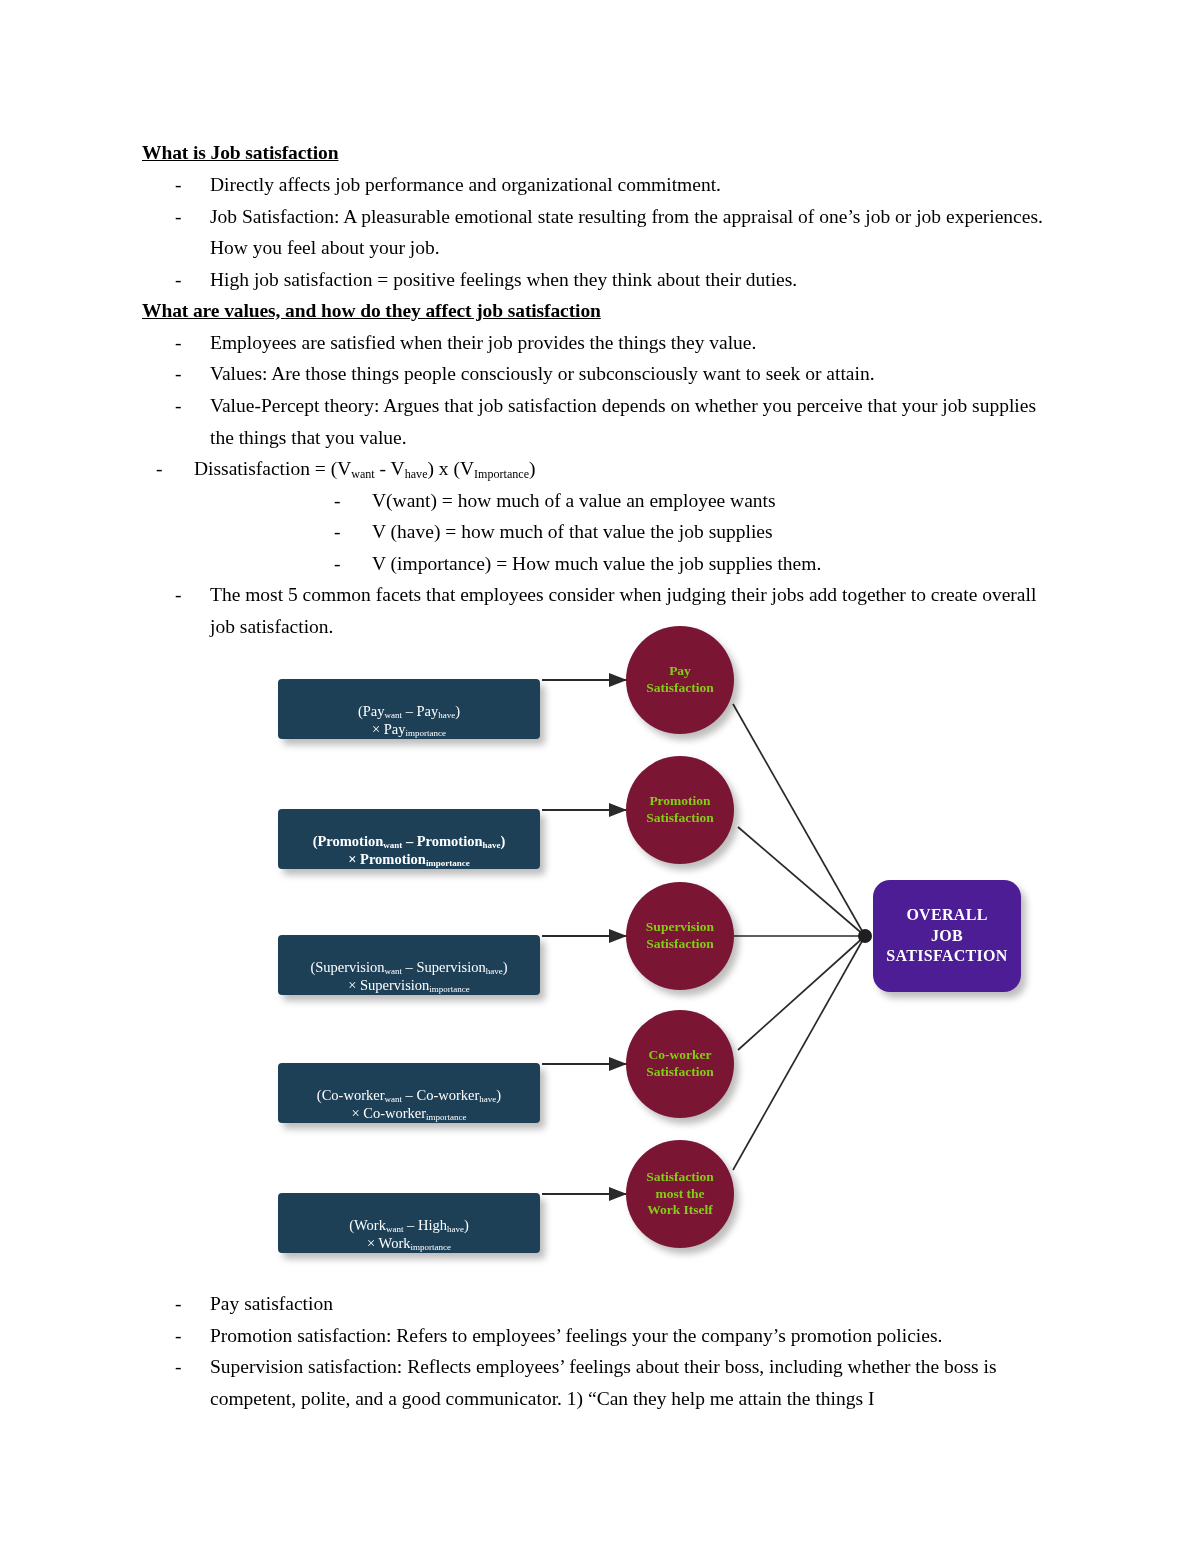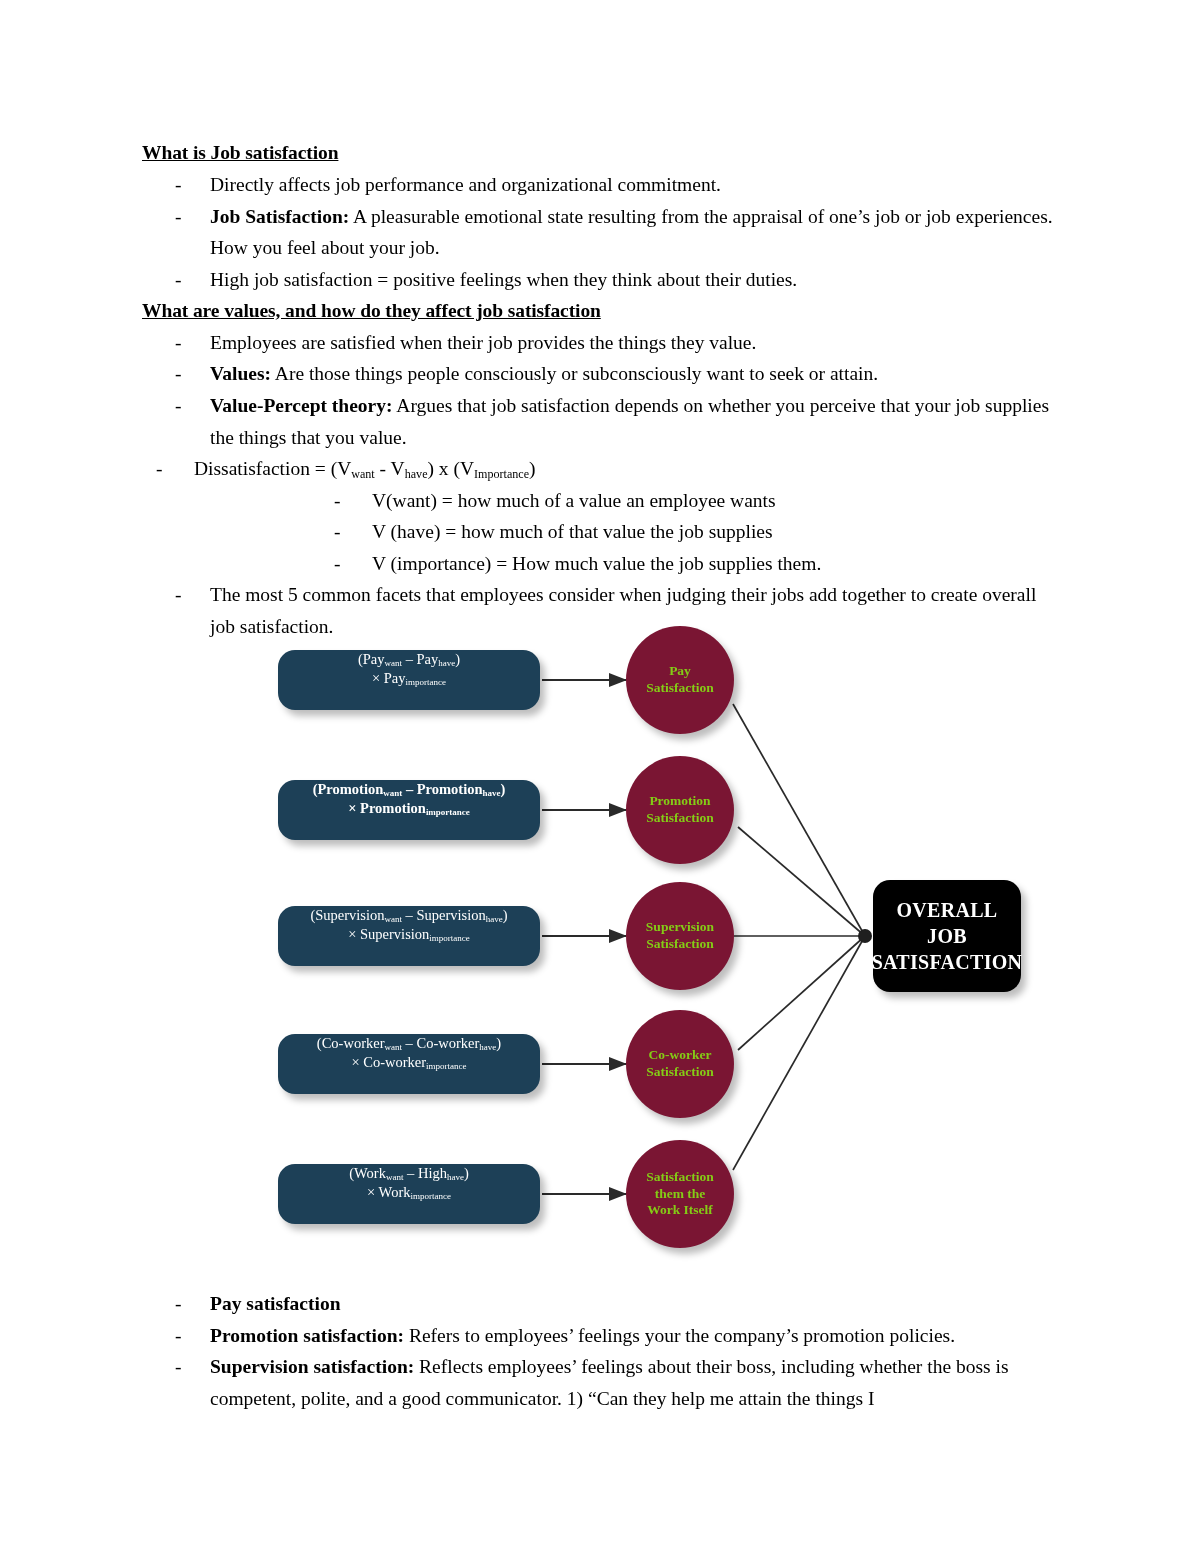--- a/index.html
+++ b/index.html
@@ -63,21 +63,21 @@
   }
   ul.bullets.level3 > li {
     padding-left: 46px;
   }
   ul.bullets.level3 > li > .dash {
     position: absolute;
     left: 8px;
   }
   .nest1 { margin-left: 104px; }
   .nest2 { margin-left: 80px; }
-  b, strong { font-weight: bold; }
+  b, strong { font-weight: normal; }
   sub {
     font-size: 0.62em;
     vertical-align: -0.22em;
     line-height: 0;
   }
 
   
   .diagram {
     position: absolute;
     left: 255px;
@@ -97,30 +97,31 @@
     left: 0;
     top: 0;
     width: 800px;
     height: 690px;
   }
   .facet-box {
     position: absolute;
     width: 262px;
     height: 60px;
     background: #1D4057;
-    border-radius: 17px;
+    border-radius: 4px;
     color: #ffffff;
     display: flex;
-    align-items: flex-start;
+    align-items: flex-end;
     justify-content: center;
     text-align: center;
     font-size: 14.5px;
     line-height: 1.28;
     box-shadow: 5px 6px 7px rgba(0,0,0,0.26);
     font-family: "Liberation Serif", "DejaVu Serif", serif;
+    margin-top: 29px;
   }
   .facet-box .eq { display: block; }
   .sat-circle {
     position: absolute;
     width: 108px;
     height: 108px;
     border-radius: 50%;
     background: #7A1533;
     color: #84cc16;
     display: flex;
@@ -131,28 +132,28 @@
     font-weight: bold;
     line-height: 1.24;
     box-shadow: 5px 6px 7px rgba(0,0,0,0.26);
   }
   .overall-box {
     position: absolute;
     left: 618px;
     top: 268px;
     width: 148px;
     height: 112px;
-    background: #000000;
+    background: #4c1d95;
     border-radius: 17px;
     color: #ffffff;
     display: flex;
     align-items: center;
     justify-content: center;
     text-align: center;
-    font-size: 20px;
+    font-size: 16px;
     font-weight: bold;
     line-height: 1.3;
     letter-spacing: 0.3px;
     box-shadow: 5px 6px 7px rgba(0,0,0,0.26);
   }
 </style>
 </head>
 <body>
 
 <div class="page">
@@ -255,21 +256,21 @@
         <span><span>Co-worker</span><br><span>Satisfaction</span></span>
       </div>
 
       <div class="facet-box" style="left:23px; top:552px;">
         <span>
           <span class="eq"><span>(Work</span><sub>want</sub><span> – High</span><sub>have</sub><span>)</span></span>
           <span class="eq"><span>× Work</span><sub>importance</sub></span>
         </span>
       </div>
       <div class="sat-circle" style="left:371px; top:528px;">
-        <span><span>Satisfaction</span><br><span>them the</span><br><span>Work Itself</span></span>
+        <span><span>Satisfaction</span><br><span>most the</span><br><span>Work Itself</span></span>
       </div>
 
       <div class="overall-box">
         <span><span>OVERALL</span><br><span>JOB</span><br><span>SATISFACTION</span></span>
       </div>
     </div>
   </div>
 
   <div class="content" style="top:1288px; left:142px;">
     <ul class="bullets">

